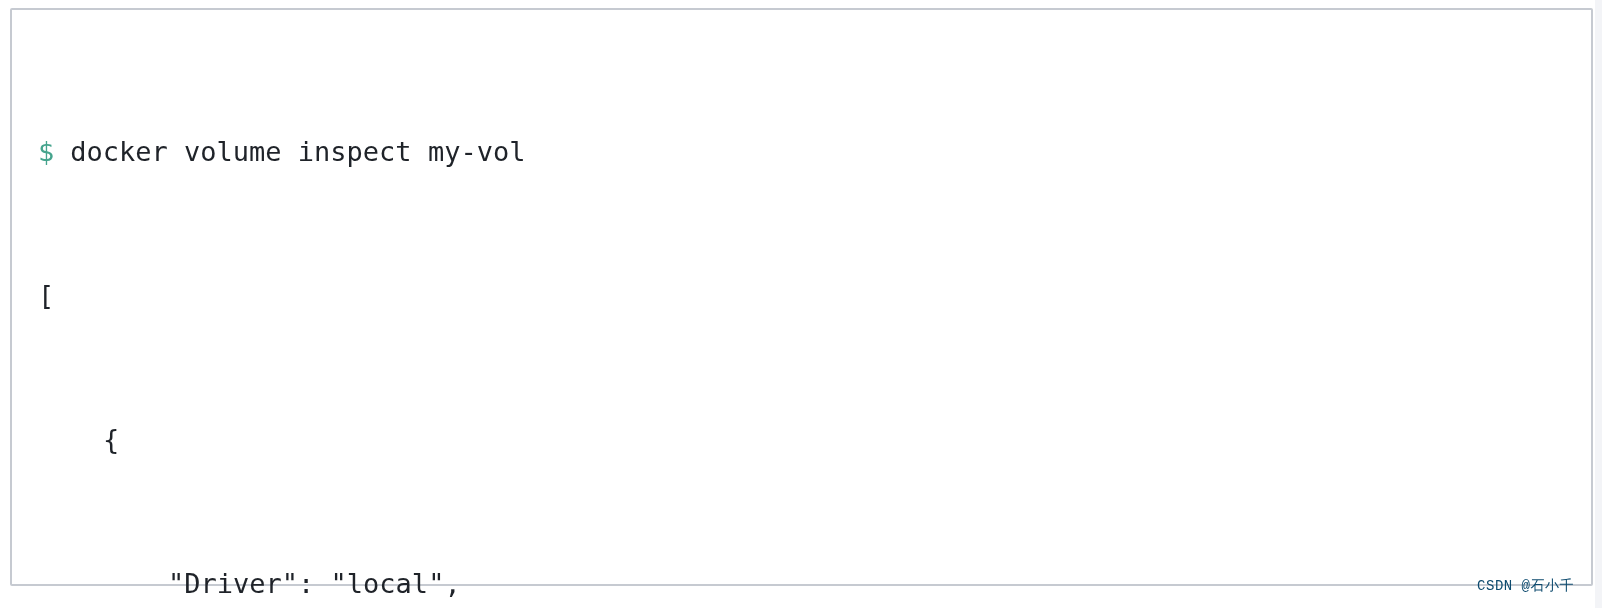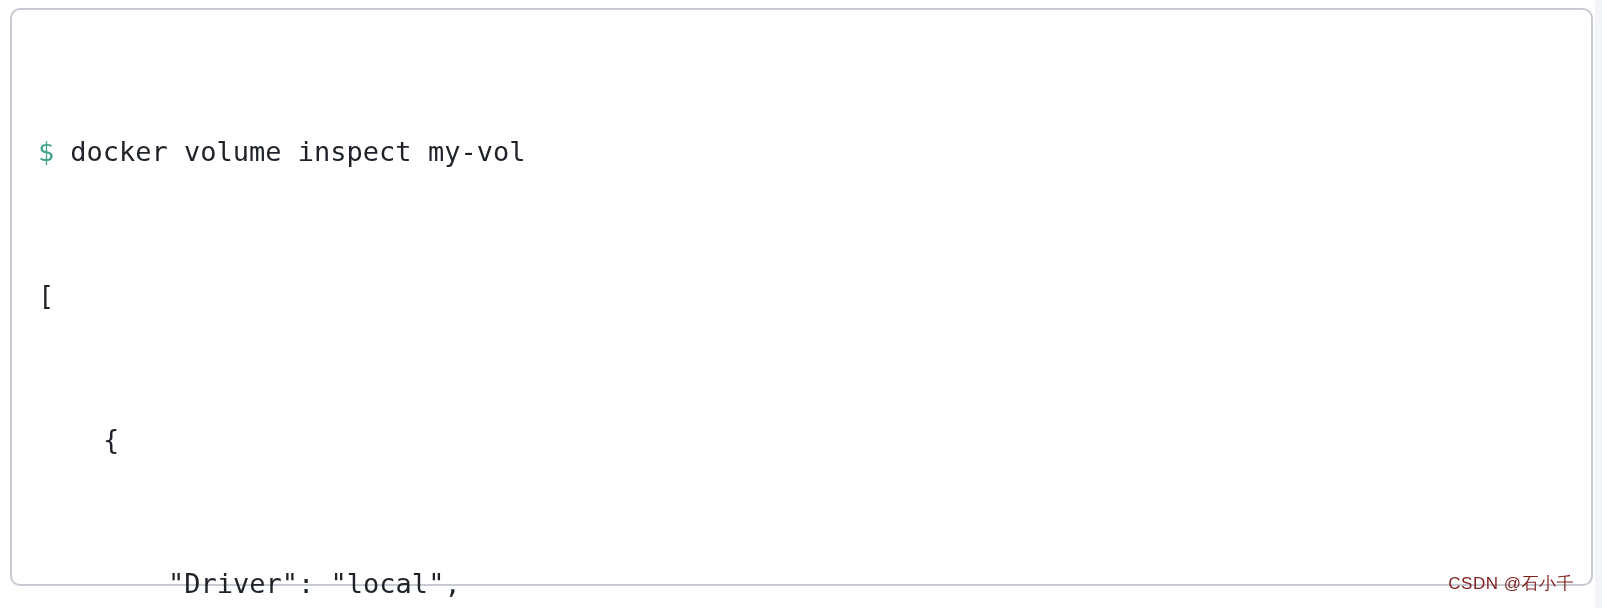--- a/index.html
+++ b/index.html
@@ -24,21 +24,21 @@
   }
   .code-box {
     position: absolute;
     left: 10px;
     top: 8px;
     width: 1583px;
     height: 578px;
     box-sizing: border-box;
     background: #ffffff;
     border: 2px solid #c6cad1;
-    border-radius: 10px;
+    border-radius: 2px;
     padding: 22px 26px;
     z-index: 1;
   }
   .code {
     font-size: 27px;
     line-height: 48px;
     color: #1f2329;
     white-space: pre;
   }
   .line {
@@ -49,24 +49,24 @@
     color: #45a48d;
   }
   .cmd {
     padding-left: 16px; 
   }
   .watermark {
     position: absolute;
     right: 28px;
     bottom: 13px;
     z-index: 2;
-    font-family: Liberation Sans, sans-serif;
-    font-size: 17px;
+    font-family: Liberation Mono, monospace;
+    font-size: 14px;
     letter-spacing: 0.5px;
-    color: #7f1d1d;
+    color: #0c4a6e;
     background: transparent;
   }
 </style>
 </head>
 <body>
 
 <div class="right-gutter"></div>
 
 <div class="code-box">
   <div class="code">

